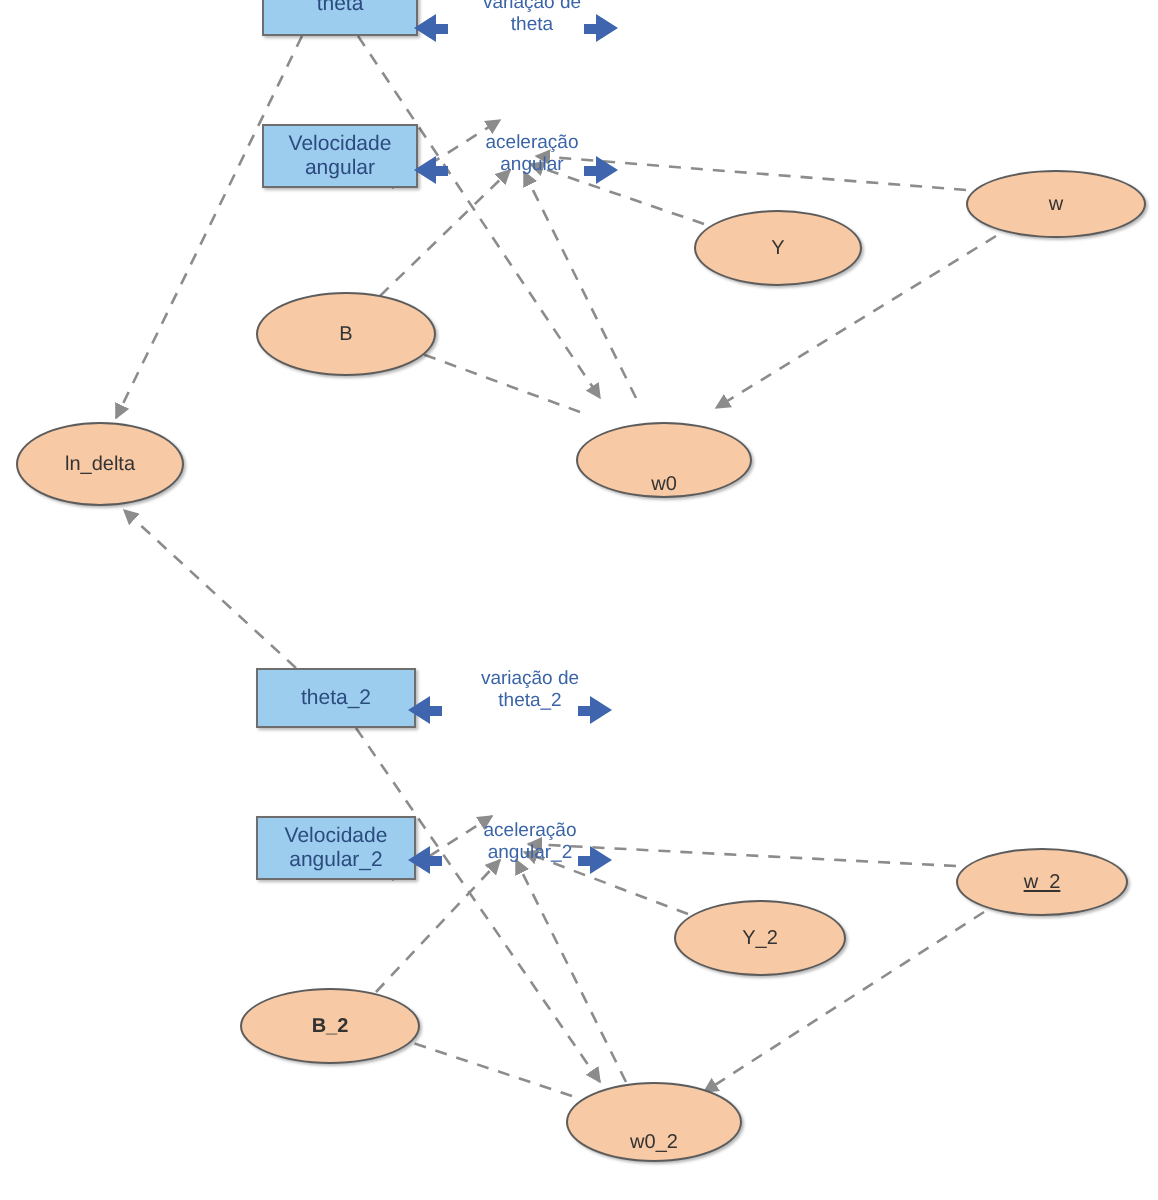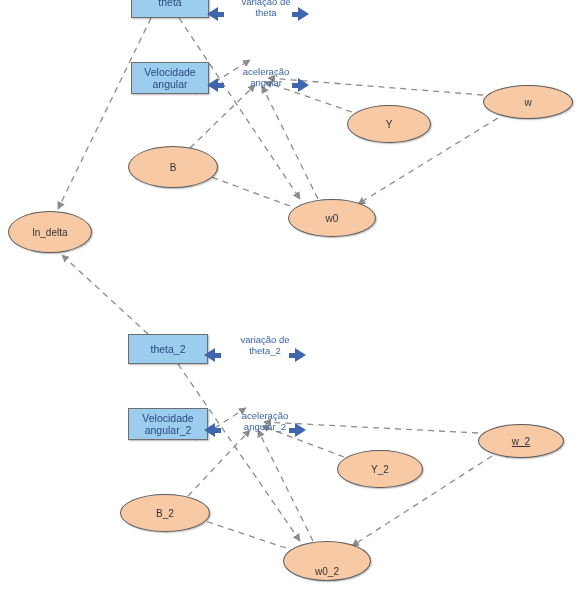--- a/index.html
+++ b/index.html
@@ -63,38 +63,38 @@
     <div class="node rect" style="left: 131px; top: 62px; width: 78px; height: 32px;">
       <span style="white-space: pre-line;">Velocidade
 angular</span>
     </div>
     <div class="node ellipse" style="left: 8px; top: 211px; width: 84px; height: 42px;">
       <span style="white-space: pre-line;">ln_delta</span>
     </div>
     <div class="node ellipse" style="left: 128px; top: 146px; width: 90px; height: 42px;">
       <span style="white-space: pre-line;">B</span>
     </div>
-    <div class="node ellipse" style="left: 288px; top: 199px; width: 88px; height: 38px;">
+    <div class="node ellipse" style="left: 288px; top: 211px; width: 88px; height: 38px; align-items: flex-end;">
       <span style="white-space: pre-line;">w0</span>
     </div>
     <div class="node ellipse" style="left: 347px; top: 105px; width: 84px; height: 38px;">
       <span style="white-space: pre-line;">Y</span>
     </div>
     <div class="node ellipse" style="left: 483px; top: 85px; width: 90px; height: 34px;">
       <span style="white-space: pre-line;">w</span>
     </div>
     <div class="node rect" style="left: 128px; top: 334px; width: 80px; height: 30px;">
       <span style="white-space: pre-line;">theta_2</span>
     </div>
     <div class="node rect" style="left: 128px; top: 408px; width: 80px; height: 32px;">
       <span style="white-space: pre-line;">Velocidade
 angular_2</span>
     </div>
     <div class="node ellipse" style="left: 120px; top: 494px; width: 90px; height: 38px;">
-      <span style="white-space: pre-line;">B_2</span>
+      <span style="white-space: pre-line; font-weight: bold;">B_2</span>
     </div>
     <div class="node ellipse" style="left: 283px; top: 541px; width: 88px; height: 40px;">
       <span style="white-space: pre-line; margin-top: 20px;">w0_2</span>
     </div>
     <div class="node ellipse" style="left: 337px; top: 450px; width: 86px; height: 38px;">
       <span style="white-space: pre-line; text-align: right;">Y_2</span>
     </div>
     <div class="node ellipse" style="left: 478px; top: 424px; width: 86px; height: 34px;">
       <span style="white-space: pre-line; text-decoration: underline;">w_2</span>
     </div>

